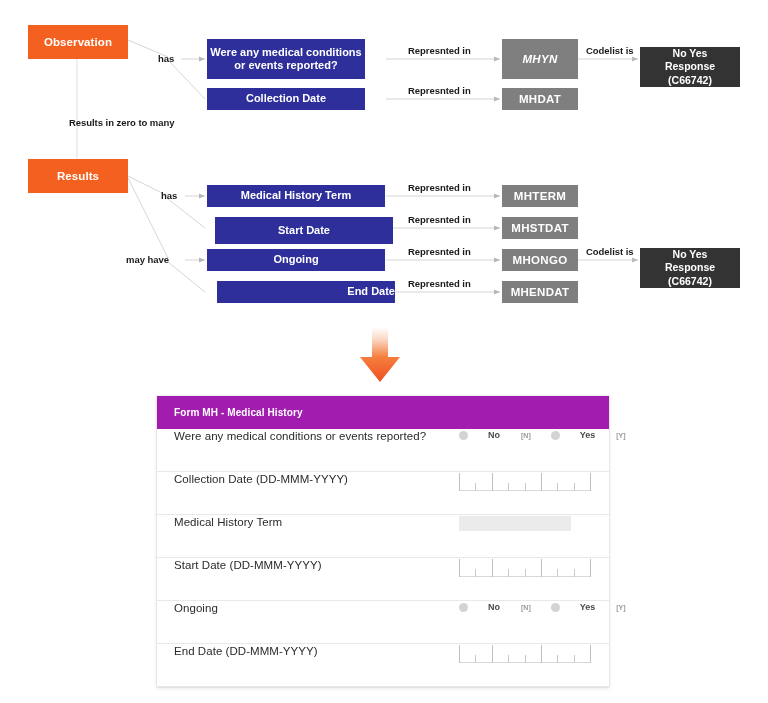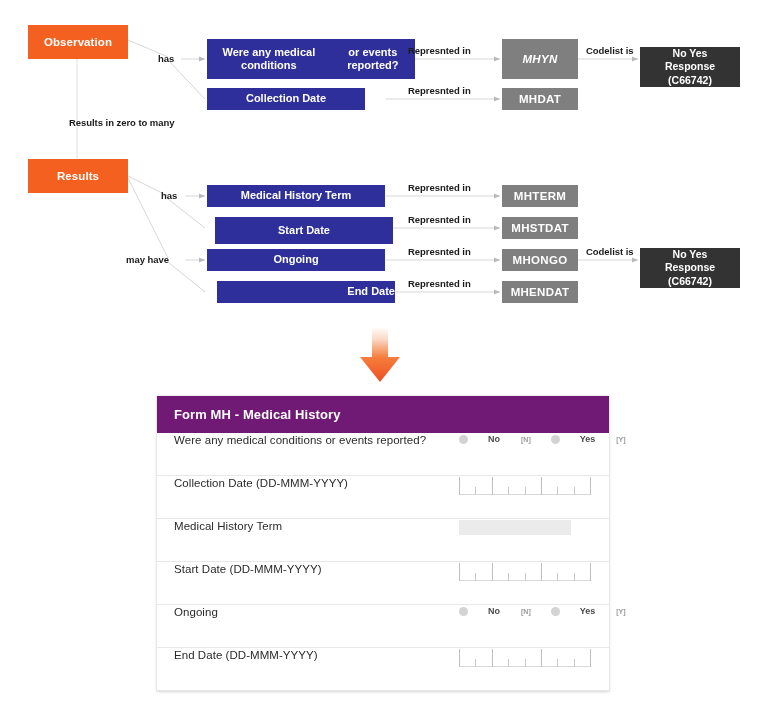--- a/index.html
+++ b/index.html
@@ -81,23 +81,23 @@
 
   
   #form-card {
     position: absolute;
     left: 157px; top: 396px;
     width: 452px;
     background: #ffffff;
     box-shadow: 0 1px 4px rgba(0,0,0,.13), 0 0 0 1px rgba(0,0,0,.045);
   }
   #form-header {
-    background: #701a75;
+    background: #a21caf;
     color: #ffffff;
-    font-size: 13px;
+    font-size: 10px;
     font-weight: 700;
     padding: 11px 4px 11px 17px;
     letter-spacing: .1px;
   }
   .form-row {
     display: flex;
     align-items: flex-start;
     min-height: 43px;
     padding: 1px 16px 0 17px;
     border-bottom: 1px solid #e8e8e8;
@@ -216,21 +216,21 @@
   </div>
 
   <div class="edge-label card" style="left:22px; top:117px;padding-left:47px;">Results in zero to many</div>
 
   <div class="edge-label" style="left:158px; top:53px;">has</div>
 
   <div class="edge-label" style="left:161px; top:190px;">has</div>
 
   <div class="edge-label" style="left:126px; top:254px;">may have</div>
 
-  <div class="node node-attr" style="left:207px; top:39px; width:208px; height:40px; flex-direction:row;">
+  <div class="node node-attr" style="left:207px; top:39px; width:158px; height:40px; flex-direction:column;">
     <span>Were any medical conditions</span>
     <span>or events reported?</span>
   </div>
 
   <div class="node node-attr" style="left:207px; top:88px; width:158px; height:22px;">
     <span>Collection Date</span>
   </div>
 
   <div class="node node-attr" style="left:207px; top:185px; width:178px; height:22px;">
     <span>Medical History Term</span>

